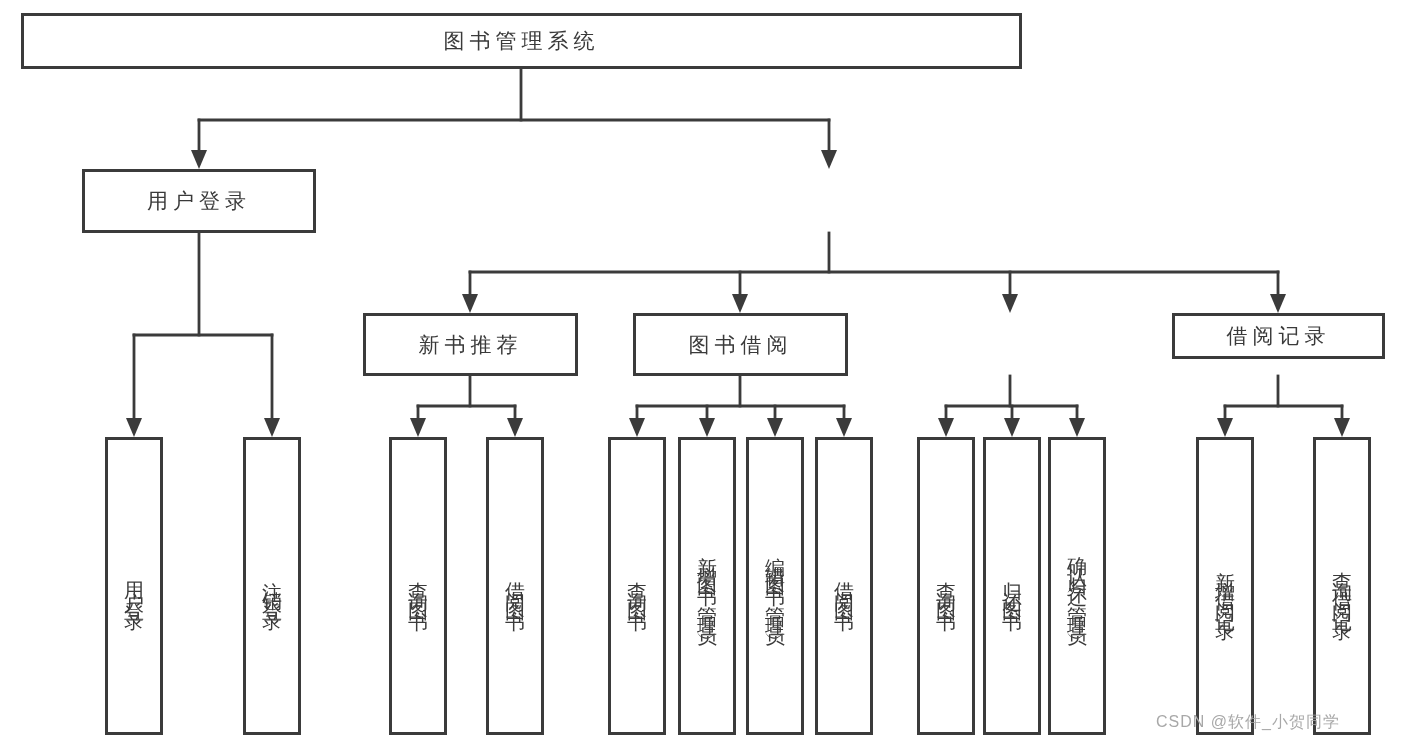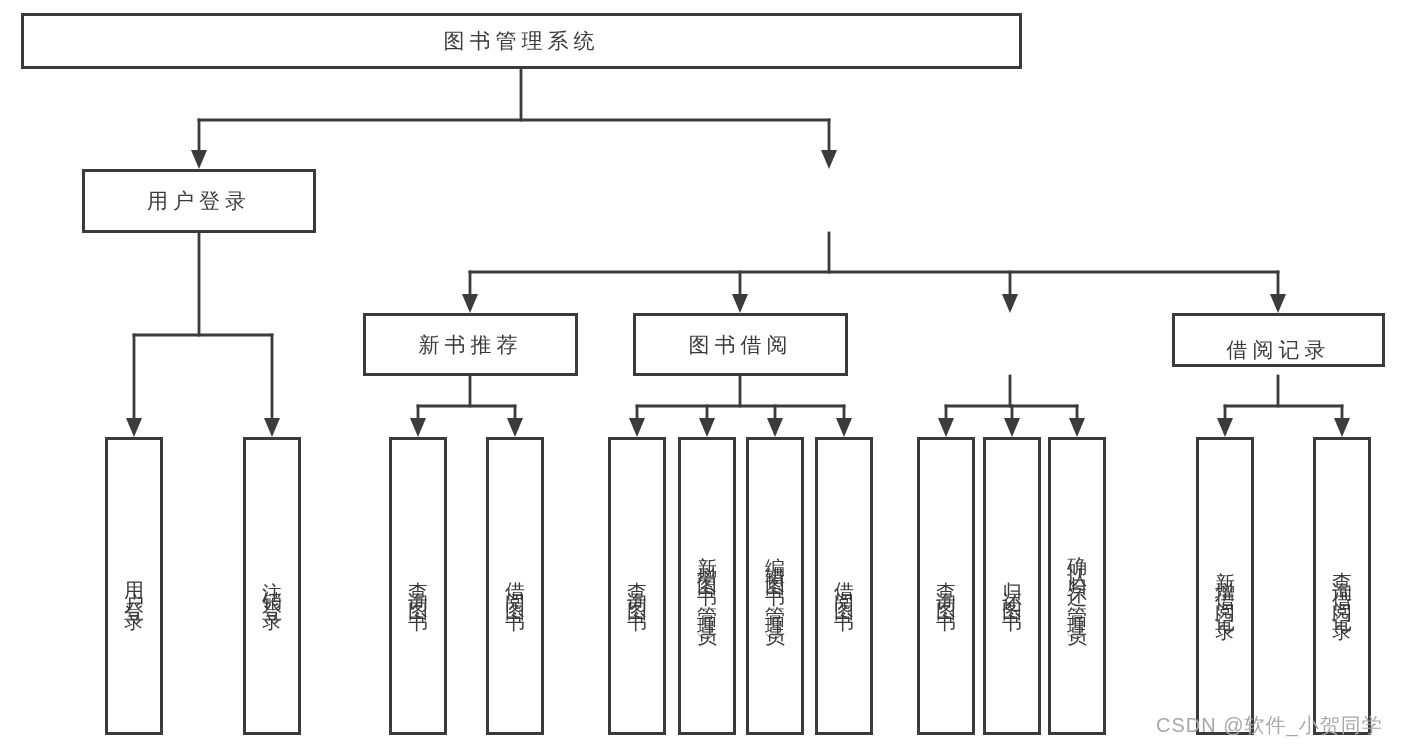--- a/index.html
+++ b/index.html
@@ -15,21 +15,21 @@
     border:3px solid var(--line,#3b3b3b);background:#fff;
     display:flex;align-items:center;justify-content:center;
   }
   .node.h span{font-size:21px;letter-spacing:5px;white-space:nowrap;}
   .node.v span{
     writing-mode:vertical-rl;text-orientation:mixed;
     font-size:20px;letter-spacing:10px;line-height:1.05;white-space:nowrap;
   }
   .watermark{
     position:absolute;left:1156px;top:712px;z-index:5;
-    font-size:20px;letter-spacing:1px;white-space:nowrap;
+    font-size:16px;letter-spacing:1px;white-space:nowrap;
     color:var(--wm,#a8a8a8);
   }
 </style>
 </head>
 <body>
 
 <div class="canvas" style="--line: #3b3b3b; --text: #3a3a3a; --bg: #ffffff; --wm: #a8a8a8;">
 
   <svg class="connectors" id="connectors" viewBox="0 0 1405 747" xmlns="http://www.w3.org/2000/svg">
       <line x1="521" y1="69" x2="521" y2="120" stroke="#3b3b3b" stroke-width="2.8" stroke-linecap="square"></line>
@@ -93,21 +93,21 @@
   <div class="node h" style="left:82px;top:169px;width:234px;height:64px;">
     <span>用户登录</span>
   </div>
 
   <div class="node h" style="left:363px;top:313px;width:215px;height:63px;">
     <span>新书推荐</span>
   </div>
   <div class="node h" style="left:633px;top:313px;width:215px;height:63px;">
     <span>图书借阅</span>
   </div>
-  <div class="node h" style="left:1172px;top:313px;width:213px;height:54px;align-items:flex-end;">
+  <div class="node h" style="left:1172px;top:313px;width:213px;height:46px;">
     <span>借阅记录</span>
   </div>
 
   <div class="node v" style="left:105px;top:437px;width:58px;height:298px;">
     <span>用户登录</span>
   </div>
   <div class="node v" style="left:243px;top:437px;width:58px;height:298px;">
     <span>注销登录</span>
   </div>
   <div class="node v" style="left:389px;top:437px;width:58px;height:298px;">

